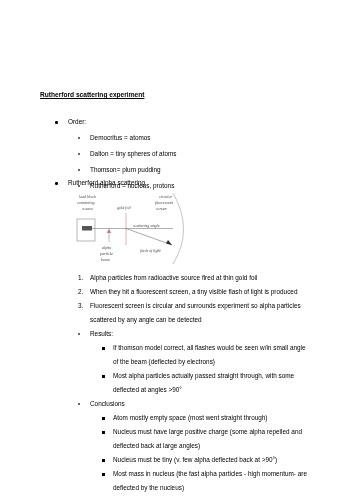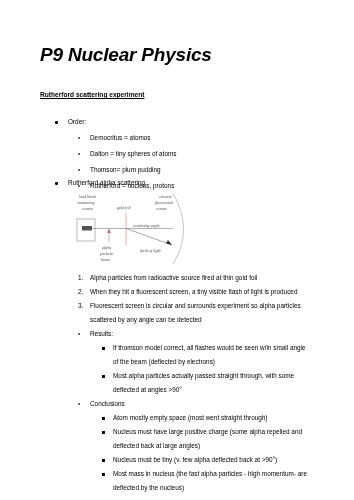--- a/index.html
+++ b/index.html
@@ -117,21 +117,20 @@
     font-style: italic;
     font-size: 4.1px;
     fill: #4a4a4a;
   }
 </style>
 </head>
 <body>
 
 <div class="page">
 
-  <div class="doc-title">P9 Nuclear Physics</div>
 
   <div class="sub-heading">Rutherford scattering experiment</div>
 
   <div class="row lvl1" style="top:118px;">
     <span class="marker b-disc"></span>
     <span class="txt">Order:</span>
   </div>
 
   <div class="row lvl2" style="top:134px;">
     <span class="marker b-circle"></span>

